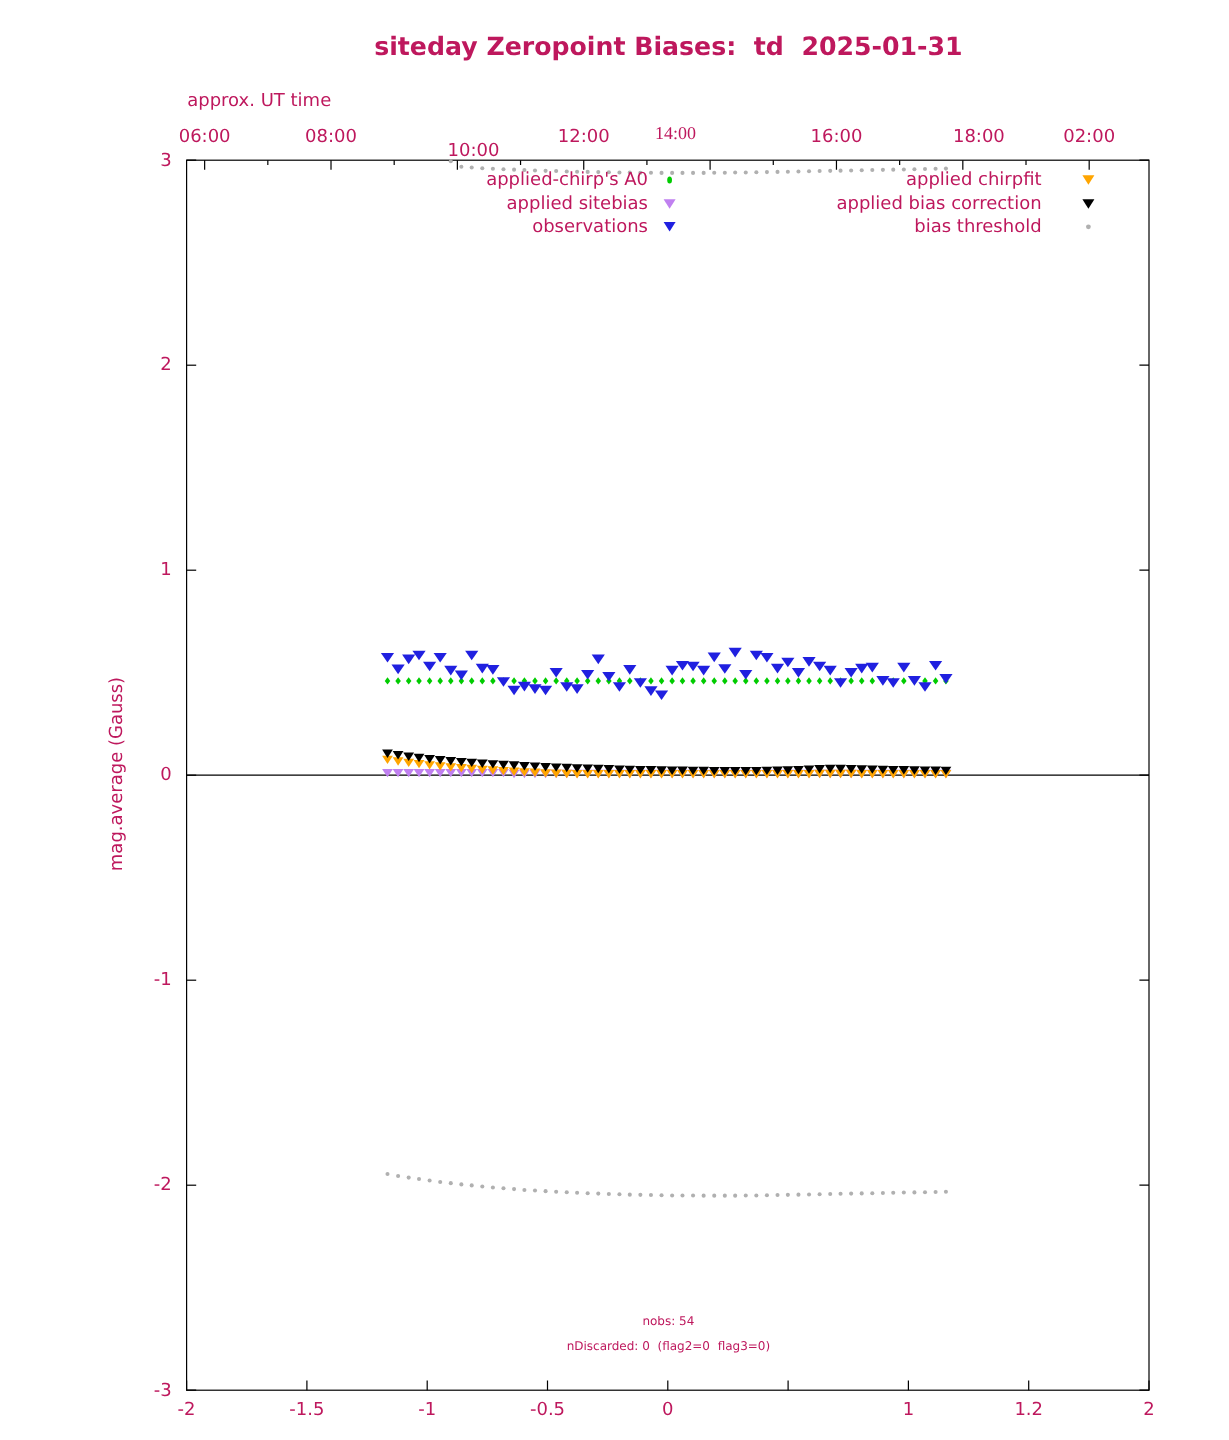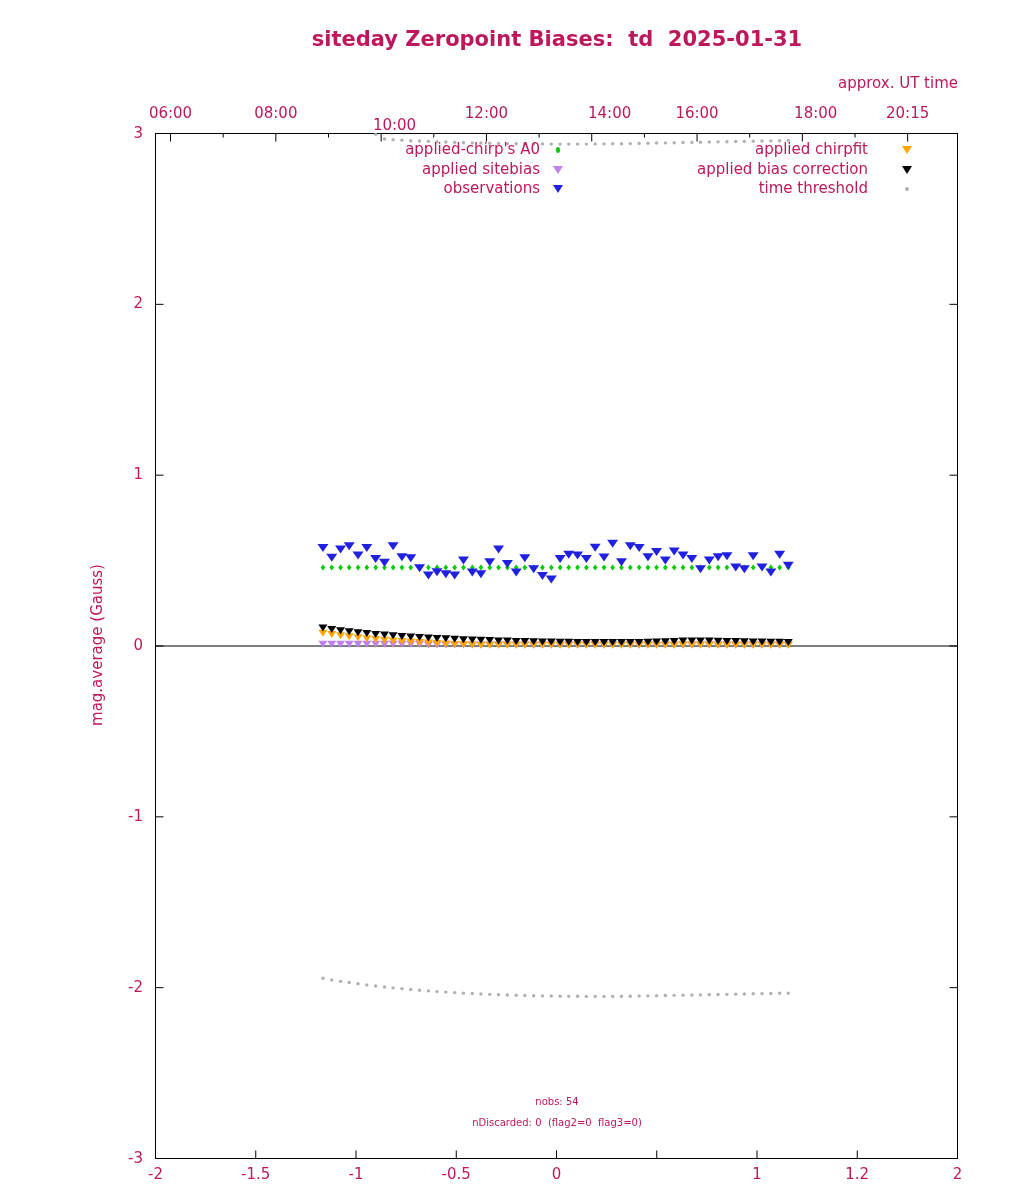--- a/index.html
+++ b/index.html
@@ -1,20 +1,20 @@
 <!DOCTYPE html>
 <html><head>
 <meta charset="utf-8">
 <style>
   html,body{margin:0;padding:0;background:#ffffff;}
   .canvas{position:relative;width:1024px;height:1200px;background:#ffffff;
           font-family:"DejaVu Sans","Liberation Sans",sans-serif;color:#be185d;overflow:hidden;margin-top:19px;}
   .abs{position:absolute;}
   .title{left:156px;top:8px;width:802px;text-align:center;font-size:21px;font-weight:bold;white-space:pre;}
-  .x2label{left:156px;top:55px;width:802px;text-align:right;font-size:15px;}
+  .x2label{left:156px;top:55px;width:802px;text-align:left;font-size:15px;}
   .xlabel{left:156px;top:1176px;width:802px;text-align:center;font-size:15px;}
   .ylabel{left:97px;top:626px;transform:translate(-50%,-50%) rotate(-90deg);white-space:nowrap;font-size:15px;}
   .ann{left:156px;width:802px;text-align:center;font-size:10px;white-space:pre;}
   .tick-label{position:absolute;font-size:15px;white-space:nowrap;}
   .legend-label{position:absolute;font-size:15px;white-space:nowrap;transform:translateX(-100%);}
   .legend-marker{position:absolute;width:0;height:0;}
   svg{position:absolute;left:0;top:0;}
 </style>
 </head>
 <body>
@@ -450,35 +450,35 @@
       <div class="tick-label" style="left: 426.25px; top: 1146px; width: 60px; text-align: center;">-0.5</div>
       <div class="tick-label" style="left: 526.5px; top: 1146px; width: 60px; text-align: center;">0</div>
       <div class="tick-label" style="left: 626.75px; top: 1184px; width: 60px; text-align: right;">0.5</div>
       <div class="tick-label" style="left: 727px; top: 1146px; width: 60px; text-align: center;">1</div>
       <div class="tick-label" style="left: 827.25px; top: 1146px; width: 60px; text-align: center;">1.2</div>
       <div class="tick-label" style="left: 927.5px; top: 1146px; width: 60px; text-align: center;">2</div>
       <div class="tick-label" style="left: 135.537px; top: 85px; width: 70px; text-align: center;">06:00</div>
       <div class="tick-label" style="left: 240.84px; top: 85px; width: 70px; text-align: center;">08:00</div>
       <div class="tick-label" style="left: 346.143px; top: 97px; width: 70px; text-align: right;">10:00</div>
       <div class="tick-label" style="left: 451.445px; top: 85px; width: 70px; text-align: center;">12:00</div>
-      <div class="tick-label" style="left: 588px; top: 85px; width: 70px; text-align: left;">14:00</div>
+      <div class="tick-label" style="left: 528px; top: 85px; width: 70px; text-align: center; font-family: Liberation Serif, serif;">14:00</div>
       <div class="tick-label" style="left: 662.05px; top: 85px; width: 70px; text-align: center;">16:00</div>
       <div class="tick-label" style="left: 767.353px; top: 85px; width: 70px; text-align: right;">18:00</div>
-      <div class="tick-label" style="left: 872.656px; top: 85px; width: 70px; text-align: center;">20:15</div>
+      <div class="tick-label" style="left: 872.656px; top: 85px; width: 70px; text-align: center;">02:00</div>
     </div>
   <div id="legend" class="abs" style="left:0;top:0;width:1024px;height:1092px;padding-left:28px;">
       <div class="legend-label" style="left: 540px; top: 121px;">applied-chirp's A0</div>
       <span class="legend-marker" style="left: 556px; top: 128px; width: 4px; height: 6px; background: rgb(0, 204, 0); border-radius: 50%;"></span>
       <div class="legend-label" style="left: 868px; top: 121px;">applied chirpfit</div>
       <span class="legend-marker" style="left: 902px; top: 127px; border-left: 5px solid transparent; border-right: 5px solid transparent; border-top: 8px solid rgb(255, 165, 0);"></span>
       <div class="legend-label" style="left: 540px; top: 140.5px;">applied sitebias</div>
       <span class="legend-marker" style="left: 553px; top: 146.5px; border-left: 5px solid transparent; border-right: 5px solid transparent; border-top: 8px solid rgb(192, 128, 240);"></span>
       <div class="legend-label" style="left: 868px; top: 140.5px;">applied bias correction</div>
       <span class="legend-marker" style="left: 902px; top: 146.5px; border-left: 5px solid transparent; border-right: 5px solid transparent; border-top: 8px solid rgb(0, 0, 0);"></span>
       <div class="legend-label" style="left: 540px; top: 160px;">observations</div>
       <span class="legend-marker" style="left: 553px; top: 166px; border-left: 5px solid transparent; border-right: 5px solid transparent; border-top: 8px solid rgb(32, 32, 224);"></span>
-      <div class="legend-label" style="left: 868px; top: 160px;">time threshold</div>
+      <div class="legend-label" style="left: 868px; top: 160px;">bias threshold</div>
       <span class="legend-marker" style="left: 905px; top: 168px; width: 4px; height: 4px; background: rgb(176, 176, 176); border-radius: 50%;"></span>
     </div>
   <div class="abs ylabel">mag.average (Gauss)</div>
   <div class="abs ann" style="top:1077px;">nobs: 54</div>
   <div class="abs ann" style="top:1098px;">nDiscarded: 0  (flag2=0  flag3=0)</div>
 </div>
 
 </body></html>

